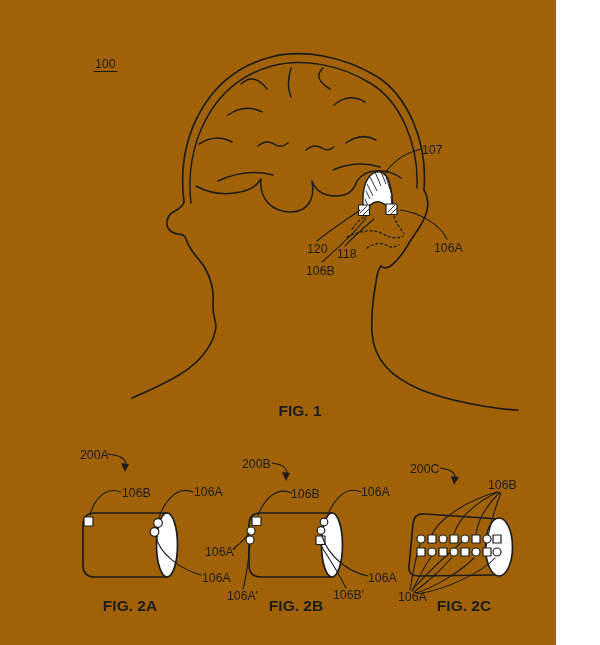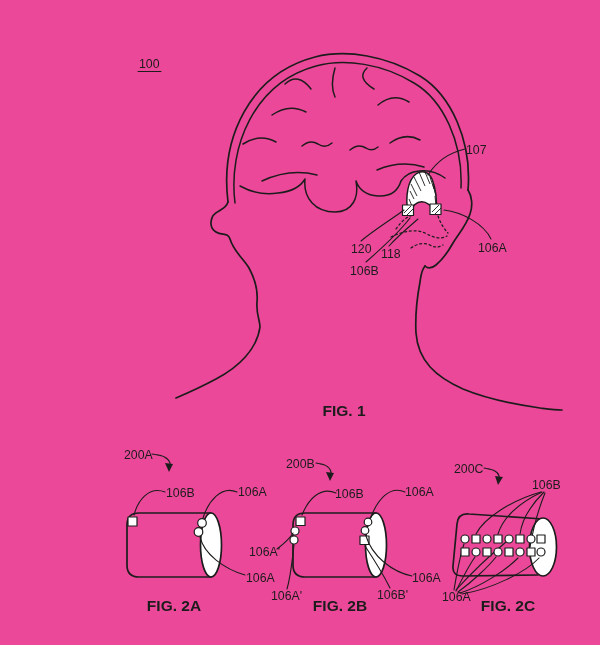--- a/index.html
+++ b/index.html
@@ -1,17 +1,17 @@
 <!DOCTYPE html>
 <html><head>
 <meta charset="utf-8">
 <style>
   html,body{margin:0;padding:0;background:#ffffff;}
-  .sheet{position:relative;width:556px;height:645px;background:#ec4899;overflow:hidden;
-         font-family:"Liberation Sans",sans-serif;padding-left:44px;}
+  .sheet{position:relative;width:556px;height:645px;background:#a16207;overflow:hidden;
+         font-family:"Liberation Sans",sans-serif;}
   svg{display:block;}
   text{fill:#1c1c1c;font-family:"Liberation Sans",sans-serif;font-size:12.3px;}
   text.caption{font-weight:bold;font-size:15.5px;}
   .ln{stroke:#1c1c1c;fill:none;stroke-linecap:round;stroke-linejoin:round;}
   .w17{stroke-width:1.7;} .w15{stroke-width:1.5;} .w12{stroke-width:1.2;} .w11{stroke-width:1.1;}
   .hatch{stroke:#1c1c1c;stroke-width:0.9;}
   .dot{stroke:#1c1c1c;stroke-width:1.25;fill:none;stroke-dasharray:2 2.8;stroke-linecap:round;}
   .wfill{fill:#ffffff;}
   .solid{fill:#1c1c1c;stroke:none;}
 </style>

